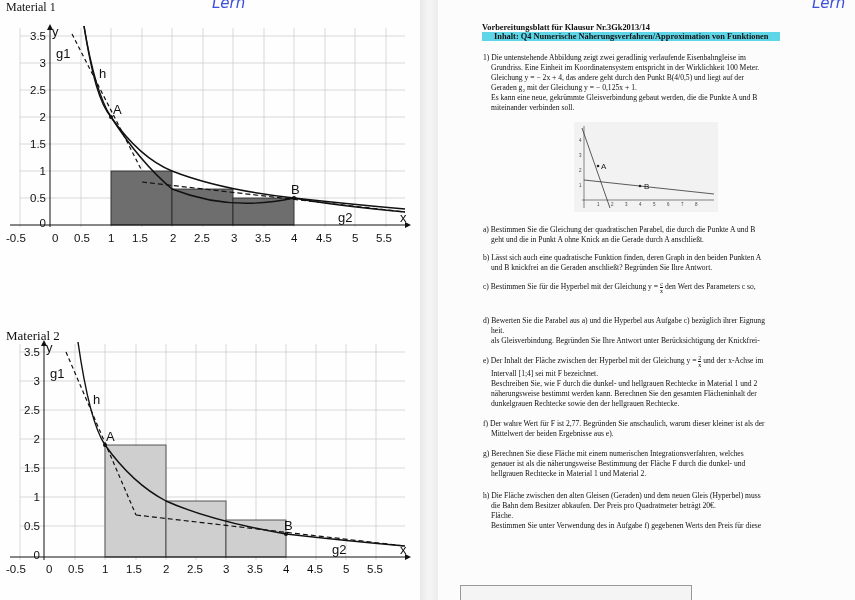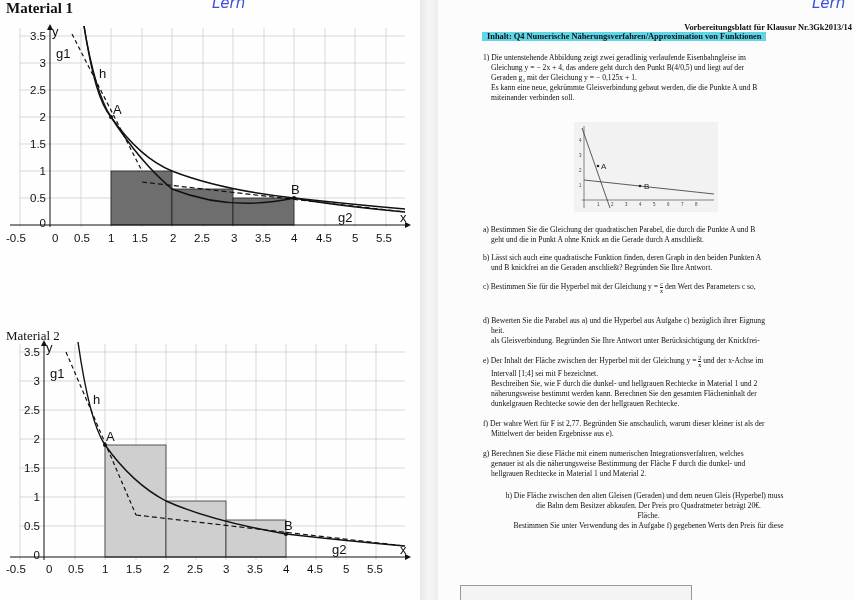--- a/index.html
+++ b/index.html
@@ -1,26 +1,26 @@
 <!DOCTYPE html>
 <html><head>
 <meta charset="utf-8">
 <style>
   html,body{margin:0;padding:0;}
   body{width:855px;height:600px;overflow:hidden;background:#fdfdfd;position:relative;font-family:"Liberation Serif",serif;color:#111;}
   .left{position:absolute;left:0;top:0;width:420px;height:600px;background:#fefefe;}
   .right{position:absolute;left:438px;top:0;width:417px;height:600px;background:#fcfcfc;}
   .gap{position:absolute;left:420px;top:0;width:18px;height:600px;background:linear-gradient(90deg,#e8e8e8,#f6f6f6,#ececec);}
-  .mat-title{position:absolute;left:6px;font-family:"Liberation Serif",serif;font-size:15px;font-weight:bold;}
+  .mat-title{position:absolute;left:6px;font-family:"Liberation Serif",serif;font-size:12px;font-weight:normal;}
   .mat2-title{font-weight:normal;font-size:13px;margin-top:16px;}
   .scribble{position:absolute;font-family:"DejaVu Sans",sans-serif;color:#3b4fd8;font-size:15px;font-style:italic;}
   svg text{font-family:"Liberation Sans",sans-serif;}
   .hdr{position:absolute;left:482px;top:23px;width:370px;font-size:8.4px;font-weight:bold;}
-  .hdr .row{display:flex;justify-content:flex-end;}
-  .hl{background:#5fd6e8;padding:0 5px;}
+  .hdr .row{display:flex;justify-content:flex-start;}
+  .hl{background:#5fd6e8;padding:0 12px;}
   .body{position:absolute;left:482px;width:325px;font-size:7.6px;line-height:9px;}
   .body p{margin:1px;}
   .indent{padding-left:8px;}
   .frac{display:inline-block;vertical-align:middle;text-align:center;font-size:6px;line-height:6px;}
   .frac span{display:block;}
   .frac .num{border-bottom:0.6px solid #111;}
   .small-graph{position:absolute;left:574px;top:122px;width:144px;height:90px;background:#f2f2f2;}
   .footer-tab{position:absolute;left:460px;top:585px;width:230px;height:15px;border-top:1px solid #999;border-left:1px solid #999;border-right:1px solid #999;background:#f4f4f4;}
 </style>
 </head>
@@ -192,20 +192,21 @@
   <div class="row">
     <span>Vorbereitungsblatt für Klausur Nr.3</span>
     <span>Gk</span>
     <span>2013/14</span>
   </div>
   <div><span class="hl">Inhalt: Q4 Numerische Näherungsverfahren/Approximation von Funktionen</span></div>
 </div>
 
 <div class="body" style="top:52px;">
   <p>1) Die untenstehende Abbildung zeigt zwei geradlinig verlaufende Eisenbahngleise im</p>
+  <p class="indent">Grundriss. Eine Einheit im Koordinatensystem entspricht in der Wirklichkeit 100 Meter.</p>
   <p class="indent">Gleichung y = − 2x + 4, das andere geht durch den Punkt B(4/0,5) und liegt auf der</p>
   <p class="indent">Geraden g₂ mit der Gleichung y = − 0,125x + 1.</p>
   <p class="indent">Es kann eine neue, gekrümmte Gleisverbindung gebaut werden, die die Punkte A und B</p>
   <p class="indent">miteinander verbinden soll.</p>
 </div>
 
 <svg class="small-graph" viewBox="0 0 144 90">
   <line x1="8" y1="78" x2="140" y2="78" stroke="#555" stroke-width="0.7"></line>
   <line x1="10" y1="4" x2="10" y2="86" stroke="#555" stroke-width="0.7"></line>
   <line x1="8" y1="6" x2="36" y2="86" stroke="#333" stroke-width="0.8"></line>
@@ -259,20 +260,20 @@
 </div>
 <div class="body" style="top:418px;">
   <p>f) Der wahre Wert für F ist 2,77. Begründen Sie anschaulich, warum dieser kleiner ist als der</p>
   <p class="indent">Mittelwert der beiden Ergebnisse aus e).</p>
 </div>
 <div class="body" style="top:448px;">
   <p>g) Berechnen Sie diese Fläche mit einem numerischen Integrationsverfahren, welches</p>
   <p class="indent">genauer ist als die näherungsweise Bestimmung der Fläche F durch die dunkel- und</p>
   <p class="indent">hellgrauen Rechtecke in Material 1 und Material 2.</p>
 </div>
-<div class="body" style="top:490px;text-align:center;">
+<div class="body" style="top:490px;">
   <p>h) Die Fläche zwischen den alten Gleisen (Geraden) und dem neuen Gleis (Hyperbel) muss</p>
   <p class="indent">die Bahn dem Besitzer abkaufen. Der Preis pro Quadratmeter beträgt 20€.</p>
   <p class="indent">Fläche.</p>
   <p class="indent">Bestimmen Sie unter Verwendung des in Aufgabe f) gegebenen Werts den Preis für diese</p>
 </div>
 
 <div class="footer-tab"></div>
 
 </body></html>

